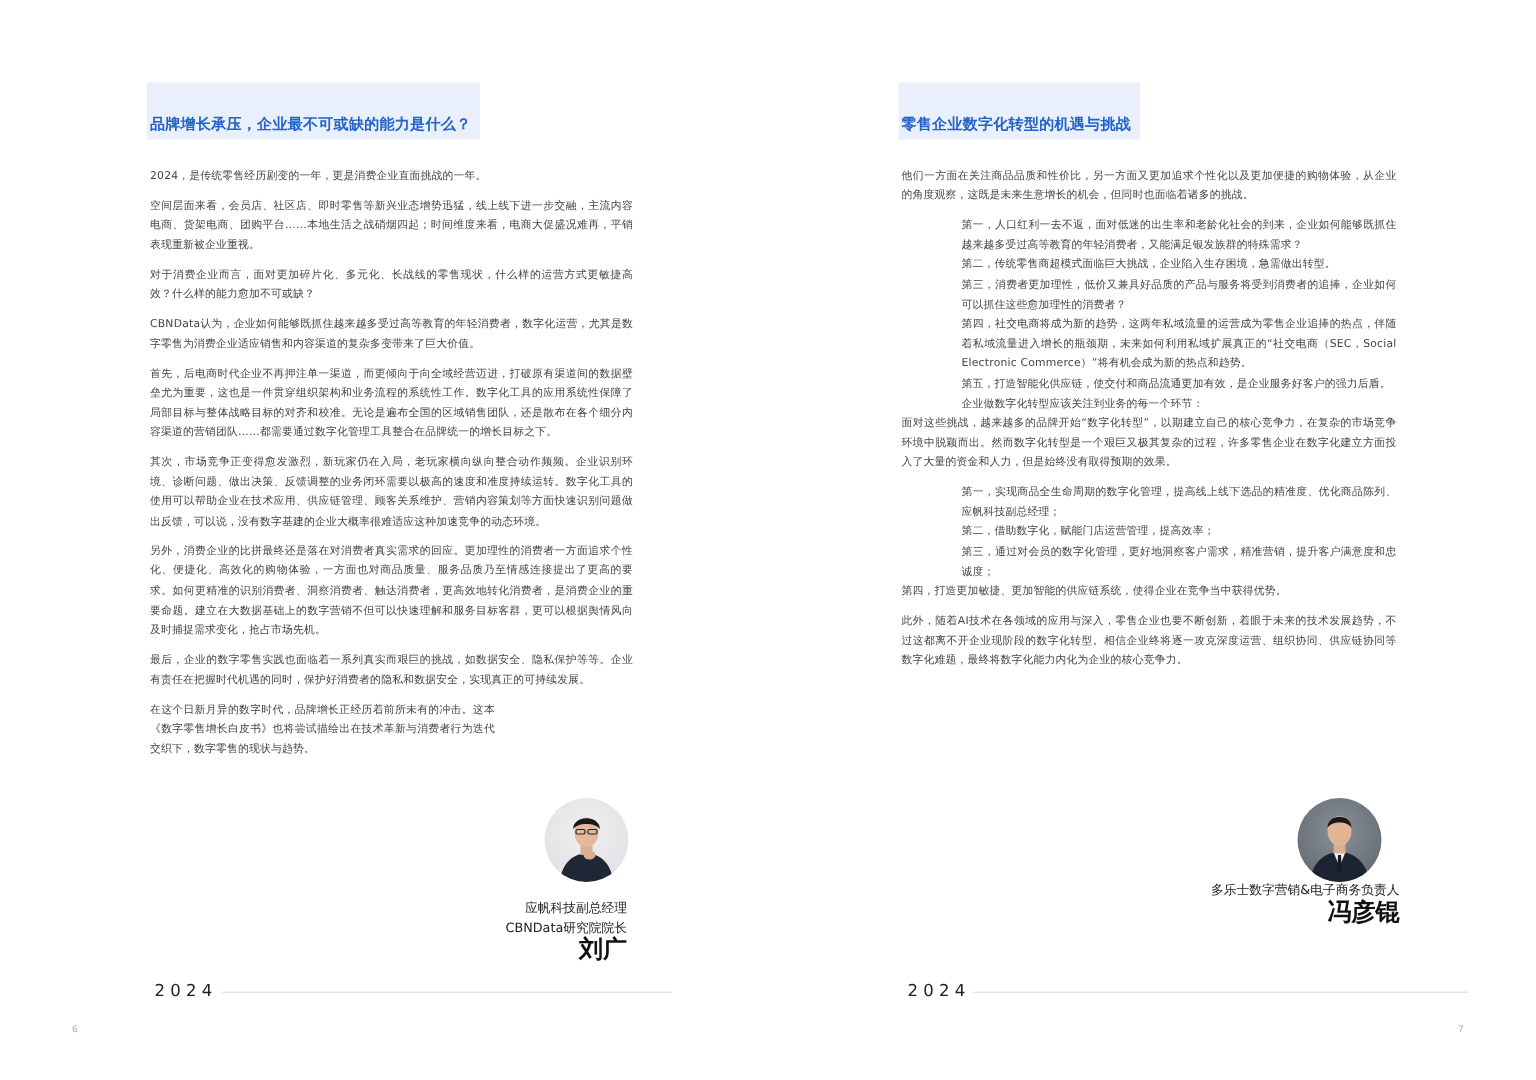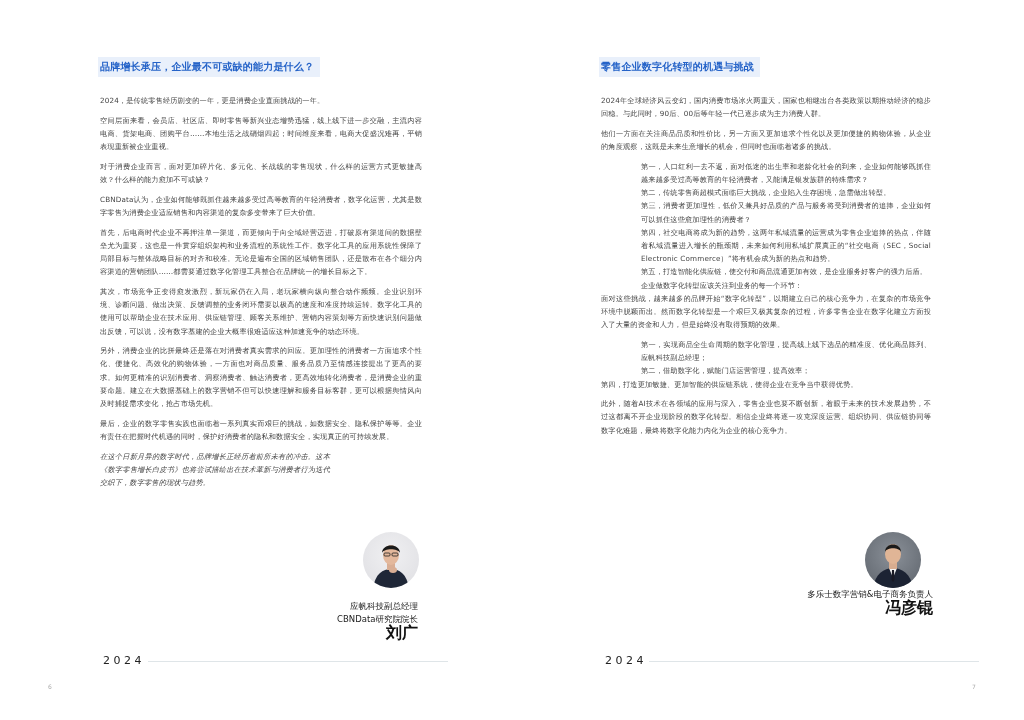--- a/index.html
+++ b/index.html
@@ -8,27 +8,27 @@
     font-family: "DejaVu Sans", "Liberation Sans", sans-serif; color: #333;
   }
   .page { position: absolute; top: 0; width: 512px; height: 720px; }
   .page.left { left: 0; }
   .page.right { left: 512px; }
   .col { position: absolute; top: 55px; }
   .page.left .col { left: 100px; width: 322px; }
   .page.right .col { left: 89px; width: 330px; }
   .heading {
     display: inline-block; background: #e9f0fb; color: #2563c8;
-    font-size: 10px; font-weight: bold; padding: 3px 6px 3px 2px; margin-left: -2px;
+    font-size: 10px; font-weight: bold; padding: 21px 6px 3px 2px; margin-left: -2px;
     letter-spacing: 0.2px;
   }
   .paras { margin-top: 17px; }
   .p { font-size: 7.2px; line-height: 13.2px; color: #444; margin: 0 0 6.5px 0; text-align: justify; letter-spacing: 0.15px; }
   .p.tight { margin-bottom: 0; margin-left: 40px; }
-  .closing { width: 230px; font-style: italic; }
+  .closing { width: 230px; }
   .avatar {
     position: absolute; width: 56px; height: 56px; border-radius: 50%; overflow: hidden;
   }
   .avatar.a1 { left: 363px; top: 532px; background: radial-gradient(circle at 50% 40%, #f0f0f2 0%, #dedee2 100%); }
   .avatar.a2 { left: 865px; top: 532px; background: radial-gradient(circle at 50% 40%, #8a9098 0%, #5d636b 100%); }
   .sig { position: absolute; text-align: right; font-size: 8.5px; color: #222; line-height: 13px; }
   .sig .name { font-weight: bold; font-size: 16px; color: #111; }
   .page.left .sig { right: 94px; top: 600px; }
   .page.right .sig { right: 91px; top: 588px; }
   .footer-year { position: absolute; top: 654px; font-size: 11px; letter-spacing: 3.5px; color: #222; }
@@ -77,31 +77,31 @@
   </div>
   <div class="footer-year">2024</div>
   <div class="footer-line"></div>
   <div class="pagenum">6</div>
 </div>
 
 <div class="page right">
   <div class="col">
     <div class="heading">零售企业数字化转型的机遇与挑战</div>
     <div class="paras">
-      <p class="p">2024年全球经济风云变幻，国内消费市场冰火两重天，国家也相继出台各类政策以期推动经济的稳步回稳。与此同时，90后、00后等年轻一代已逐步成为主力消费人群。</p>
       <p class="p">他们一方面在关注商品品质和性价比，另一方面又更加追求个性化以及更加便捷的购物体验，从企业的角度观察，这既是未来生意增长的机会，但同时也面临着诸多的挑战。</p>
       <p class="p tight">第一，人口红利一去不返，面对低迷的出生率和老龄化社会的到来，企业如何能够既抓住越来越多受过高等教育的年轻消费者，又能满足银发族群的特殊需求？</p>
       <p class="p tight">第二，传统零售商超模式面临巨大挑战，企业陷入生存困境，急需做出转型。</p>
       <p class="p tight">第三，消费者更加理性，低价又兼具好品质的产品与服务将受到消费者的追捧，企业如何可以抓住这些愈加理性的消费者？</p>
       <p class="p tight">第四，社交电商将成为新的趋势，这两年私域流量的运营成为零售企业追捧的热点，伴随着私域流量进入增长的瓶颈期，未来如何利用私域扩展真正的“社交电商（SEC，Social Electronic Commerce）”将有机会成为新的热点和趋势。</p>
       <p class="p tight">第五，打造智能化供应链，使交付和商品流通更加有效，是企业服务好客户的强力后盾。</p>
       <p class="p tight">企业做数字化转型应该关注到业务的每一个环节：</p>
       <p class="p">面对这些挑战，越来越多的品牌开始“数字化转型”，以期建立自己的核心竞争力，在复杂的市场竞争环境中脱颖而出。然而数字化转型是一个艰巨又极其复杂的过程，许多零售企业在数字化建立方面投入了大量的资金和人力，但是始终没有取得预期的效果。</p>
       <p class="p tight">第一，实现商品全生命周期的数字化管理，提高线上线下选品的精准度、优化商品陈列、应帆科技副总经理；</p>
       <p class="p tight">第二，借助数字化，赋能门店运营管理，提高效率；</p>
+      <p class="p tight">第三，通过对会员的数字化管理，更好地洞察客户需求，精准营销，提升客户满意度和忠诚度；</p>
       <p class="p">第四，打造更加敏捷、更加智能的供应链系统，使得企业在竞争当中获得优势。</p>
       <p class="p">此外，随着AI技术在各领域的应用与深入，零售企业也要不断创新，着眼于未来的技术发展趋势，不过这都离不开企业现阶段的数字化转型。相信企业终将逐一攻克深度运营、组织协同、供应链协同等数字化难题，最终将数字化能力内化为企业的核心竞争力。</p>
     </div>
   </div>
   <div class="avatar a2" style="left:353px;">
     <svg width="56" height="56" viewBox="0 0 56 56">
       <path d="M8 56 C10 42 19 36 28 36 C37 36 46 42 48 56 Z" fill="#1c2333"></path>
       <path d="M24 36 L28 46 L32 36 Z" fill="#f2f2f2"></path>
       <path d="M27 38 L29 38 L29.5 48 L28 50 L26.5 48 Z" fill="#1a1a24"></path>
       <rect x="24" y="29" width="8" height="8" fill="#d8ad90"></rect>

